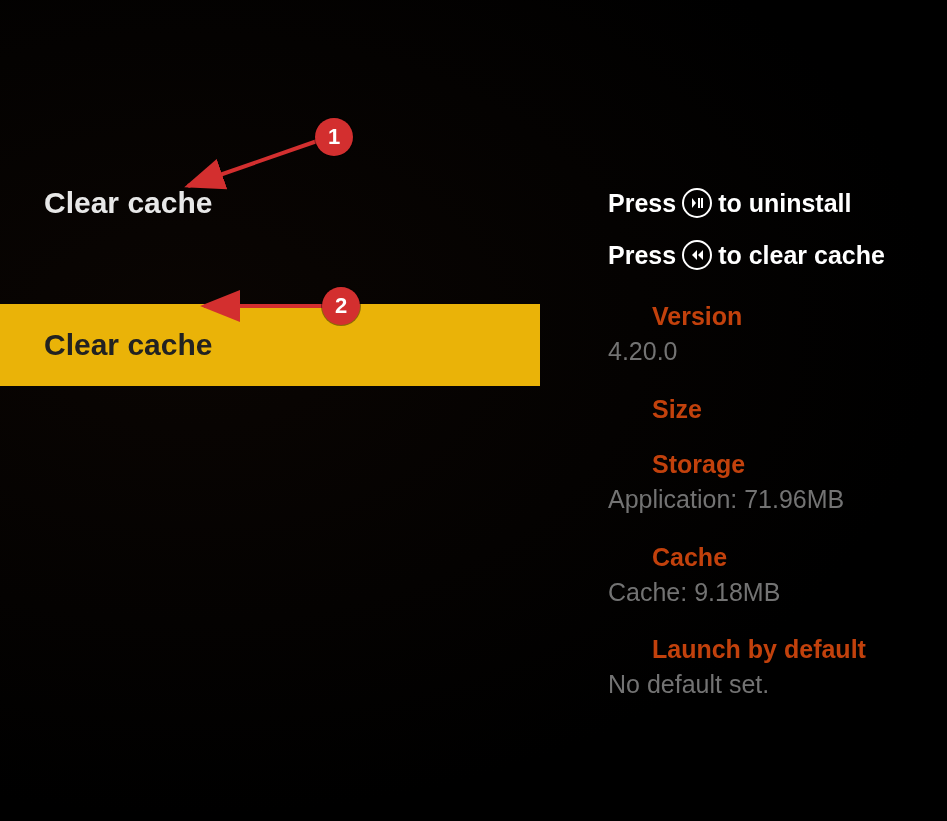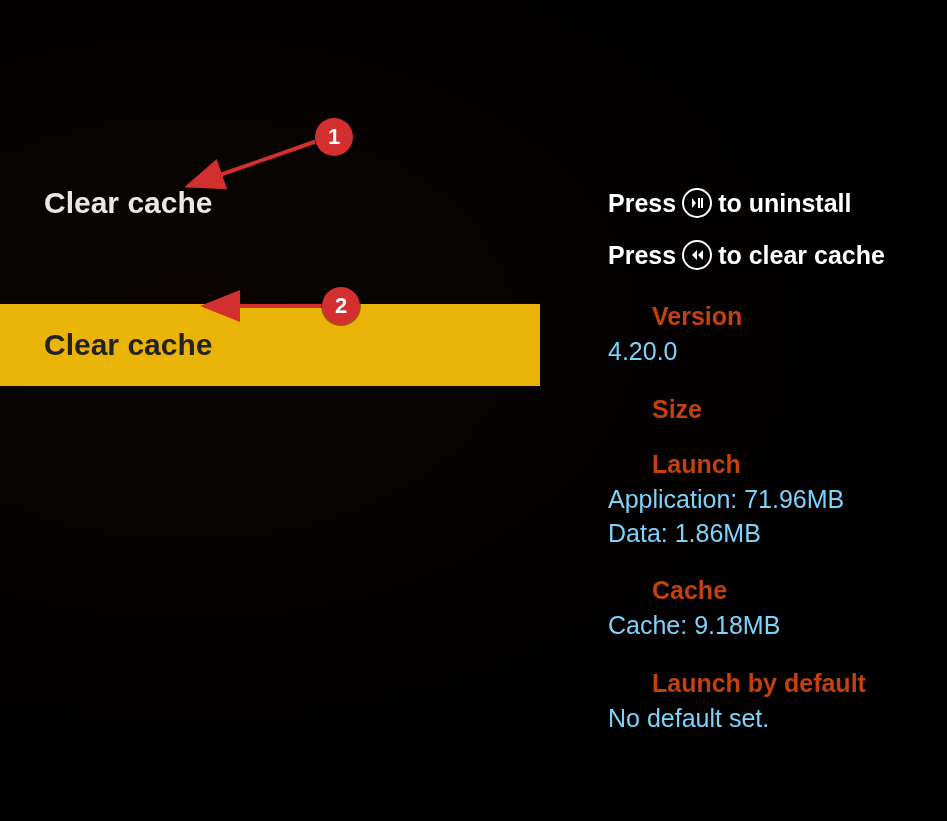--- a/index.html
+++ b/index.html
@@ -78,21 +78,21 @@
   .info-label {
     font-size: 25px;
     font-weight: 700;
     color: #c2410c;
     margin-bottom: 4px;
     margin-left: 44px;
   }
   .info-value {
     font-size: 25px;
     font-weight: 400;
-    color: #7dd3fc;
+    color: #737373;
     line-height: 1.35;
   }
   
   .badge {
     position: absolute;
     width: 38px;
     height: 38px;
     background: #d32f2f;
     border-radius: 50%;
     color: #fff;
@@ -152,23 +152,22 @@
     <div class="info-section">
       <div class="info-label">Version</div>
       <div class="info-value">4.20.0</div>
     </div>
 
     <div class="info-section">
       <div class="info-label">Size</div>
     </div>
 
     <div class="info-section">
-      <div class="info-label">Launch</div>
+      <div class="info-label">Storage</div>
       <div class="info-value">Application: 71.96MB</div>
-      <div class="info-value">Data: 1.86MB</div>
     </div>
 
     <div class="info-section">
       <div class="info-label">Cache</div>
       <div class="info-value">Cache: 9.18MB</div>
     </div>
 
     <div class="info-section">
       <div class="info-label">Launch by default</div>
       <div class="info-value">No default set.</div>

